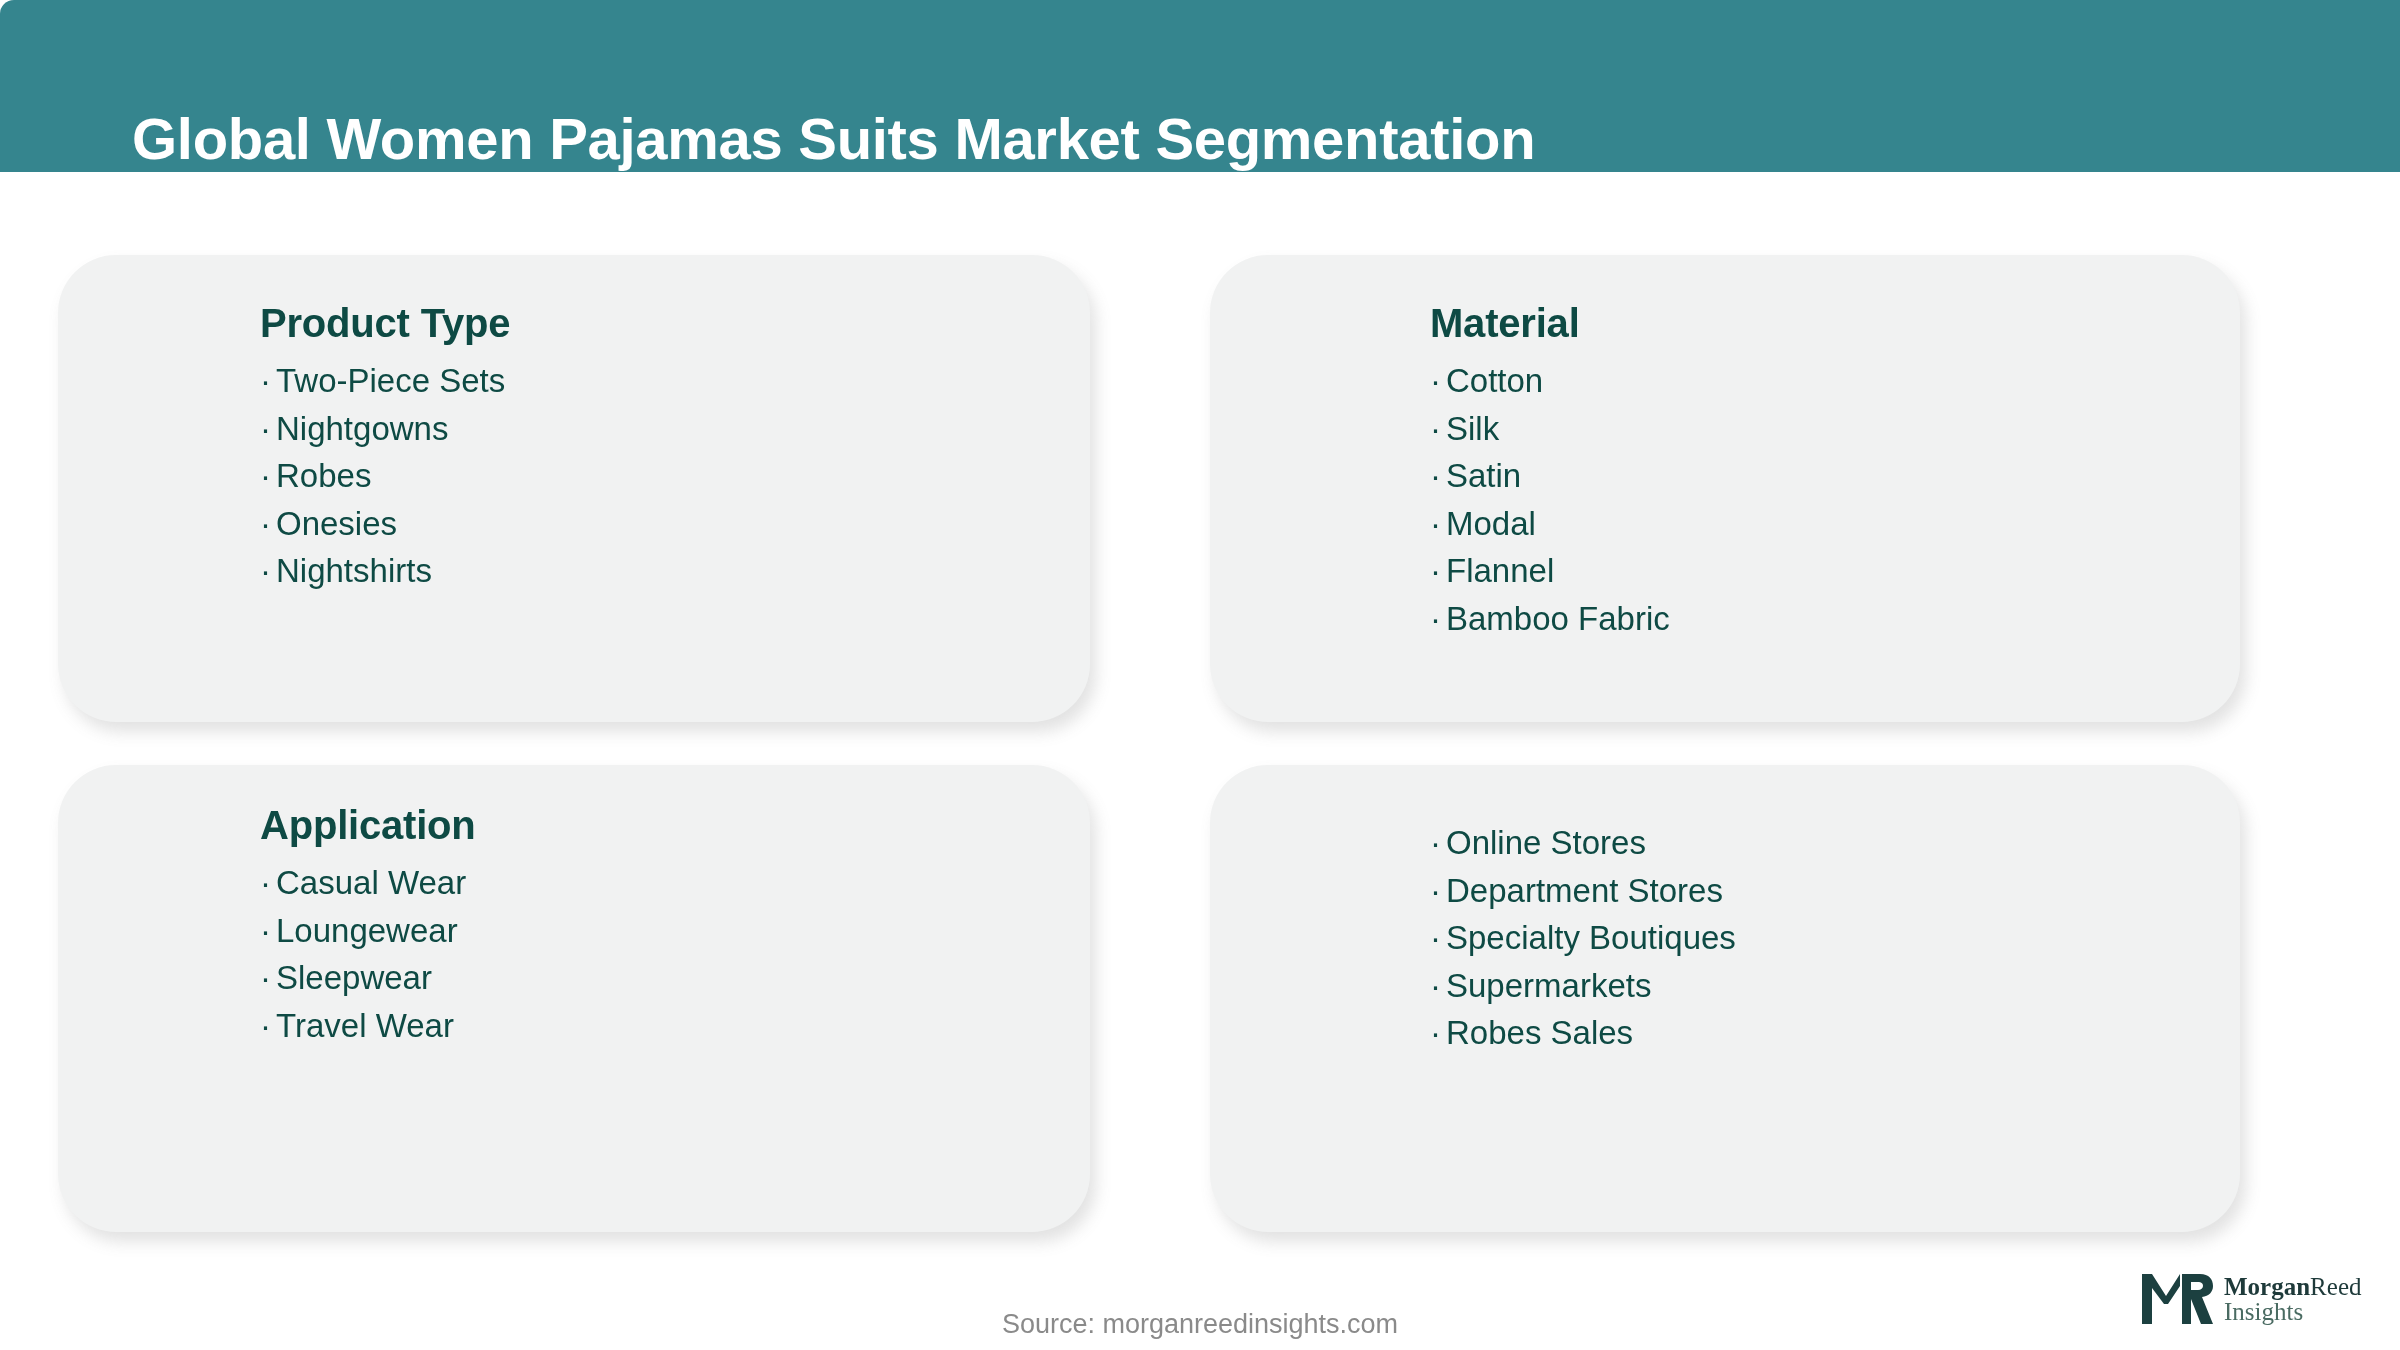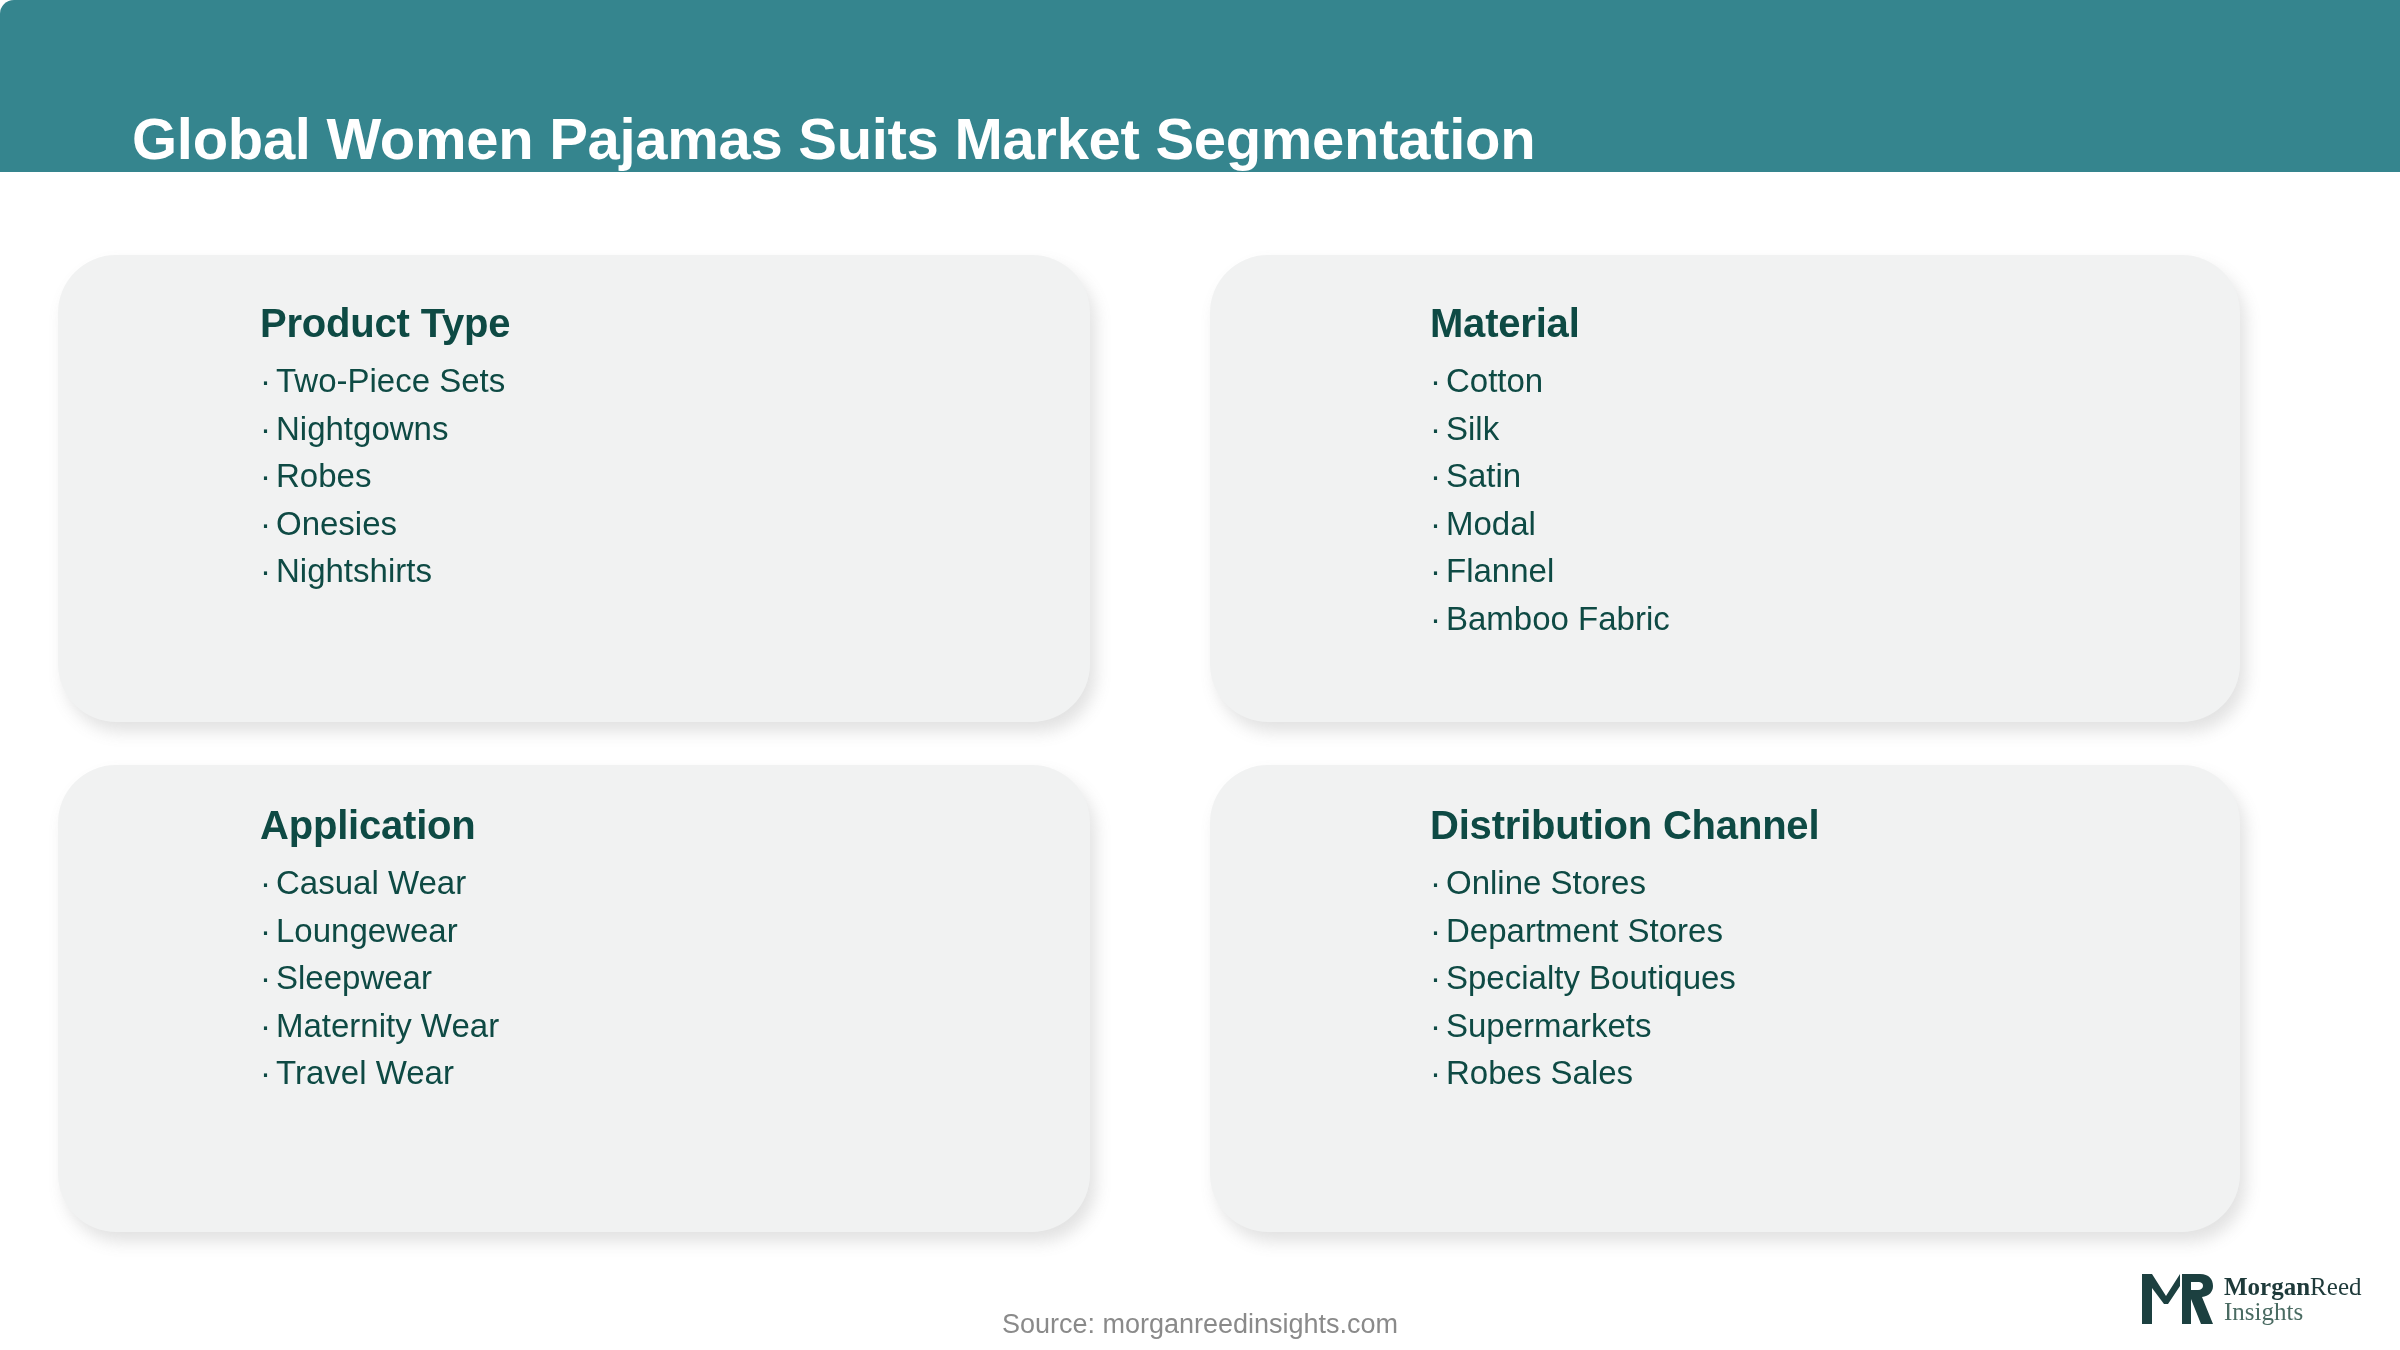--- a/index.html
+++ b/index.html
@@ -198,29 +198,27 @@
       </div>
     </div>
 
     <div class="card card-c1 card-r2">
       <div class="pad-left-c">
         <div class="card-title">Application</div>
         <ul class="card-list">
           <li><span class="bullet-dot">·</span><span>Casual Wear</span></li>
           <li><span class="bullet-dot">·</span><span>Loungewear</span></li>
           <li><span class="bullet-dot">·</span><span>Sleepwear</span></li>
-          <li><span class="bullet-dot">·</span><span>Maternity Wear</span></li>
           <li><span class="bullet-dot">·</span><span>Travel Wear</span></li>
         </ul>
       </div>
     </div>
 
     <div class="card card-c2 card-r2">
       <div class="pad-left-d">
-        <div class="card-title">Distribution Channel</div>
         <ul class="card-list">
           <li><span class="bullet-dot">·</span><span>Online Stores</span></li>
           <li><span class="bullet-dot">·</span><span>Department Stores</span></li>
           <li><span class="bullet-dot">·</span><span>Specialty Boutiques</span></li>
           <li><span class="bullet-dot">·</span><span>Supermarkets</span></li>
           <li><span class="bullet-dot">·</span><span>Robes Sales</span></li>
         </ul>
       </div>
     </div>
 

